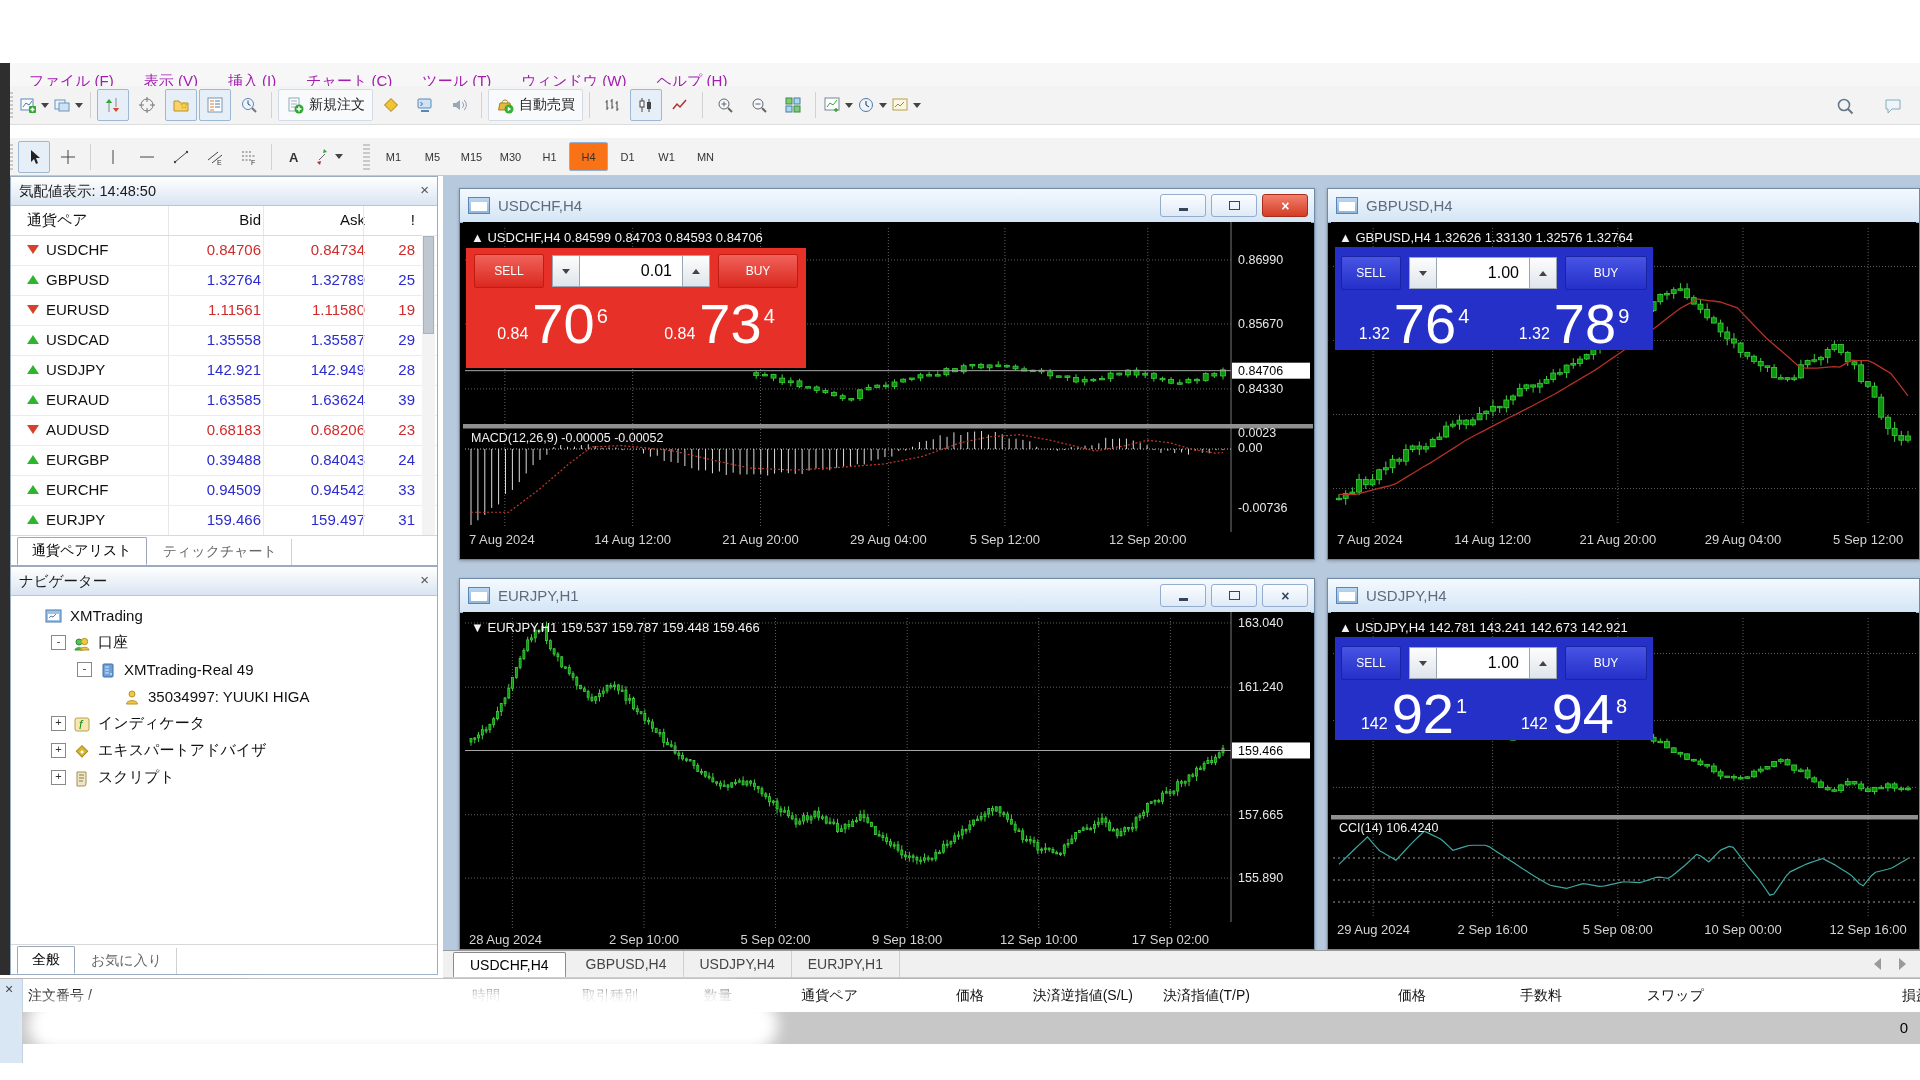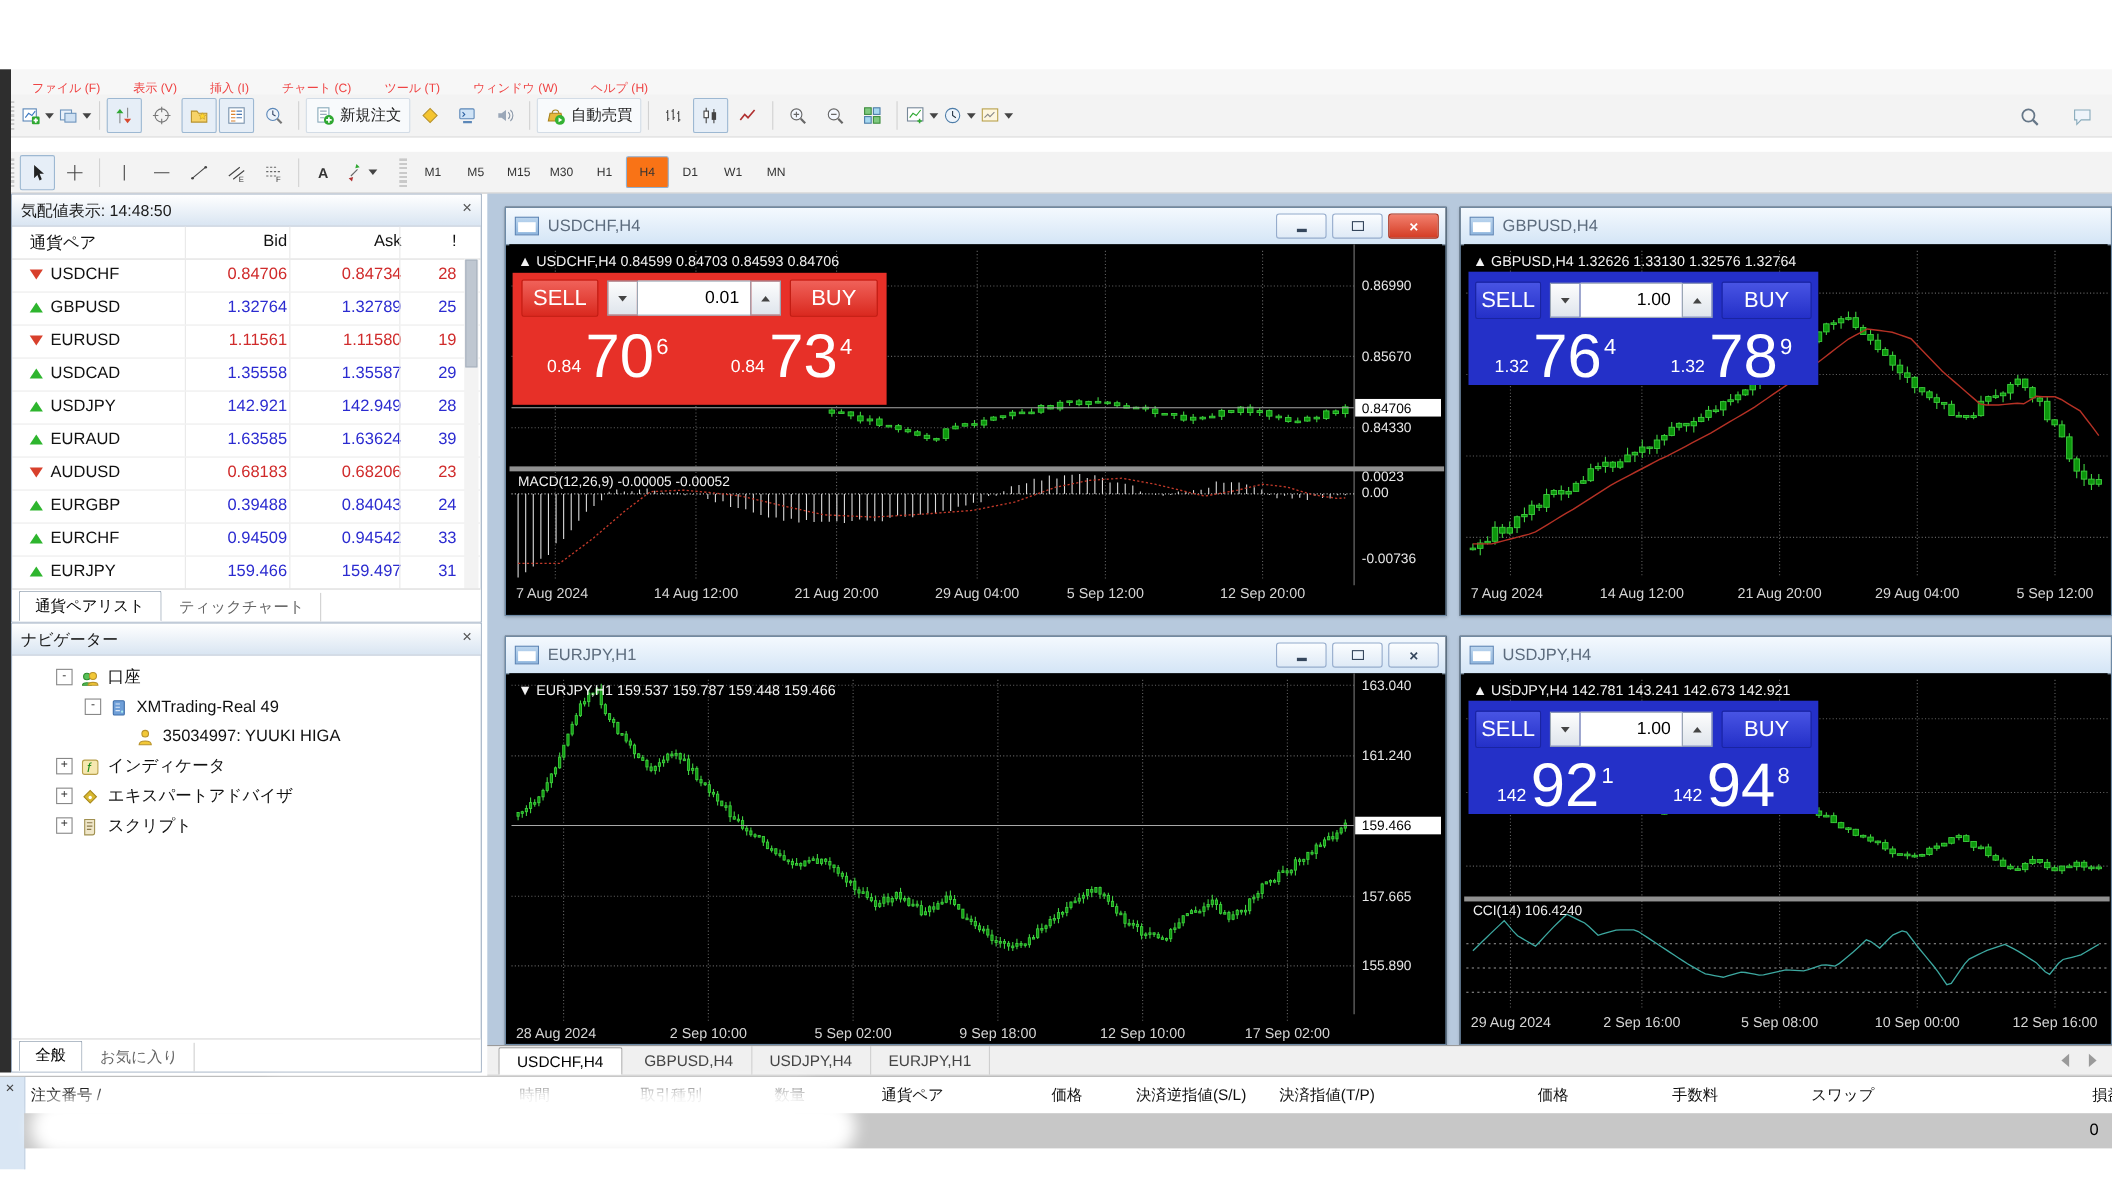--- a/index.html
+++ b/index.html
@@ -1,20 +1,20 @@
 <!DOCTYPE html>
 <html><head>
 <meta charset="utf-8">
 <style>
   html,body{margin:0;padding:0;background:#fff;}
   #screen{position:relative;width:1920px;height:1080px;background:#fff;overflow:hidden;
     font-family:"Liberation Sans","DejaVu Sans",sans-serif;color:#222;}
   
   .menubar{position:absolute;left:0;top:63px;width:1920px;height:36px;background:#f7f7f7;border-bottom:1px solid #e2e2e2;display:flex;align-items:center;padding-left:14px;box-sizing:border-box;}
-  .menu-item{padding:0 15px;font-size:11px;line-height:34px;color:#ef4444;cursor:default;}
+  .menu-item{padding:0 15px;font-size:15px;line-height:34px;color:#a21caf;cursor:default;}
   .toolbar{position:absolute;left:0;width:1920px;background:#f3f3f3;display:flex;align-items:center;box-sizing:border-box;}
   .t1{top:86px;height:39px;border-bottom:1px solid #ddd;}
   .t2{top:138px;height:38px;border-bottom:1px solid #c9c9c9;}
   .grip{width:7px;height:26px;margin:0 4px 0 6px;background:repeating-linear-gradient(180deg,#c9c9c9 0 2px,transparent 2px 4px);}
   .tsep{width:1px;height:26px;background:#d2d2d2;margin:0 5px;}
   .tbtn{height:30px;min-width:30px;display:inline-flex;align-items:center;justify-content:center;border:1px solid transparent;border-radius:2px;margin:0 1px;font-size:14px;color:#222;}
   .tbtn.active{background:#e6eef7;border-color:#9db8d2;}
   .tbtn.labeled{padding:0 7px;gap:5px;border-color:#d3dce6;background:#f8fafc;}
   .tbtn .icon{display:inline-flex;width:18px;height:18px;}
   .dd{width:0;height:0;border-left:4px solid transparent;border-right:4px solid transparent;border-top:5px solid #444;margin-left:4px;}
@@ -62,21 +62,21 @@
   .g-min{width:9px;height:3px;background:#35465c;margin-top:8px;}
   .g-rest{width:9px;height:7px;border:1.5px solid #35465c;}
   .g-x{font-size:14px;font-weight:bold;line-height:14px;color:#35465c;}
   .wbtn.close-red .g-x{color:#fff;}
   .cw-body{position:absolute;left:3px;right:3px;top:33px;bottom:3px;background:#000;}
   
   .tpanel{position:absolute;box-sizing:border-box;}
   .tpanel.red{background:#e73028;}
   .tpanel.blue{background:#2430c8;}
   .tp-row1{position:absolute;display:flex;align-items:center;}
-  .tp-btn{height:32px;display:flex;align-items:center;justify-content:center;font-size:20px;color:#fff;border-radius:2px;}
+  .tp-btn{height:32px;display:flex;align-items:center;justify-content:center;font-size:12px;color:#fff;border-radius:2px;}
   .red .tp-btn{background:linear-gradient(#f0625a,#da291f);border:1px solid #bf1c12;}
   .blue .tp-btn{background:linear-gradient(#4854e4,#2430c8);border:1px solid #1a24a2;}
   .tp-spin{display:flex;height:32px;margin:0 8px;}
   .spin-btn{width:26px;background:linear-gradient(#fdfdfd,#dfe5ec);border:1px solid #9aa6b4;display:flex;align-items:center;justify-content:center;}
   .spin-btn .dd{margin:0;}
   .spin-btn .du{width:0;height:0;border-left:4px solid transparent;border-right:4px solid transparent;border-bottom:5px solid #444;}
   .spin-field{background:#fff;border-top:1px solid #9aa6b4;border-bottom:1px solid #9aa6b4;color:#000;font-size:16px;display:flex;align-items:center;justify-content:flex-end;padding-right:10px;}
   .tp-prices{position:absolute;display:flex;}
   .tp-box{height:54px;display:flex;align-items:flex-end;justify-content:center;color:#fff;padding-bottom:6px;box-sizing:border-box;}
   .tp-box .pfx{font-size:16px;line-height:16px;margin-right:4px;}
@@ -561,20 +561,31 @@
         <span class="tab plain">ティックチャート</span>
       </div>
   </div>
 
   <div class="dock nav-panel">
     <div class="panel-title">
       <span>ナビゲーター</span>
       <span class="pclose">×</span>
     </div>
     <div class="tree" id="navTree">
+        <div class="tree-row" style="padding-left: 14px;">
+          <span style="width: 20px; flex: 0 0 auto;"></span>
+          <span class="ticon">
+            <span class="icon"><svg width="18" height="18" viewBox="0 0 18 18" fill="none" stroke-width="1">
+                <rect x="1" y="2" width="15" height="12" fill="#9cc2e8" stroke="#4c7ca8"></rect>
+                <rect x="3" y="6" width="11" height="6" fill="#fff"></rect>
+                <path d="M4 10l2-2 2 1 3-3" stroke="#4c7ca8" fill="none"></path>
+              </svg></span>
+          </span>
+          <span>XMTrading</span>
+        </div>
         <div class="tree-row" style="padding-left: 40px;">
           <span class="expander">-</span>
           <span class="ticon">
             <span class="icon"><svg width="18" height="18" viewBox="0 0 18 18" fill="none" stroke-width="1">
                 <circle cx="6" cy="7" r="3" fill="#58c058" stroke="#2c8c2c"></circle>
                 <circle cx="11.5" cy="6.5" r="3.2" fill="#f2c838" stroke="#b8922c"></circle>
                 <path d="M2 15c0-3 8-3 8 0z" fill="#58c058" stroke="#2c8c2c"></path>
                 <path d="M7 15c0-3.5 9-3.5 9 0z" fill="#f2c838" stroke="#b8922c"></path>
               </svg></span>
           </span>

